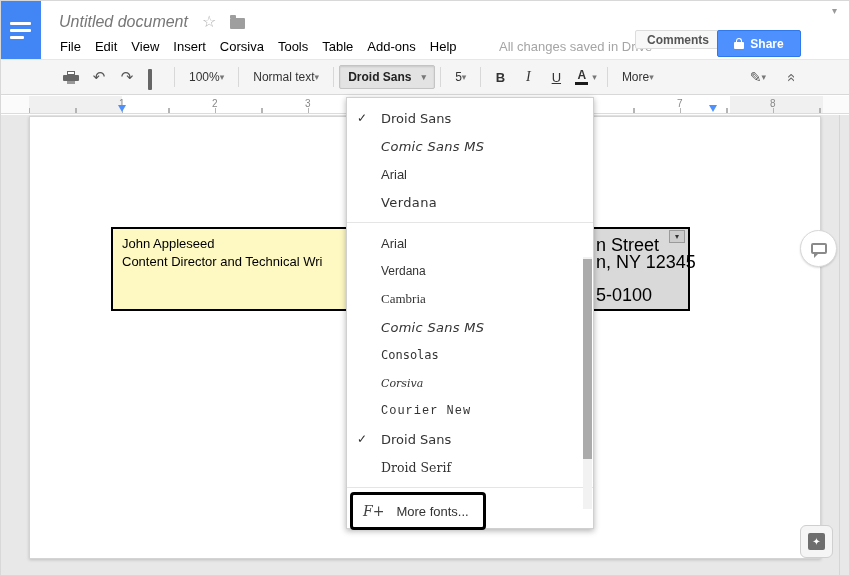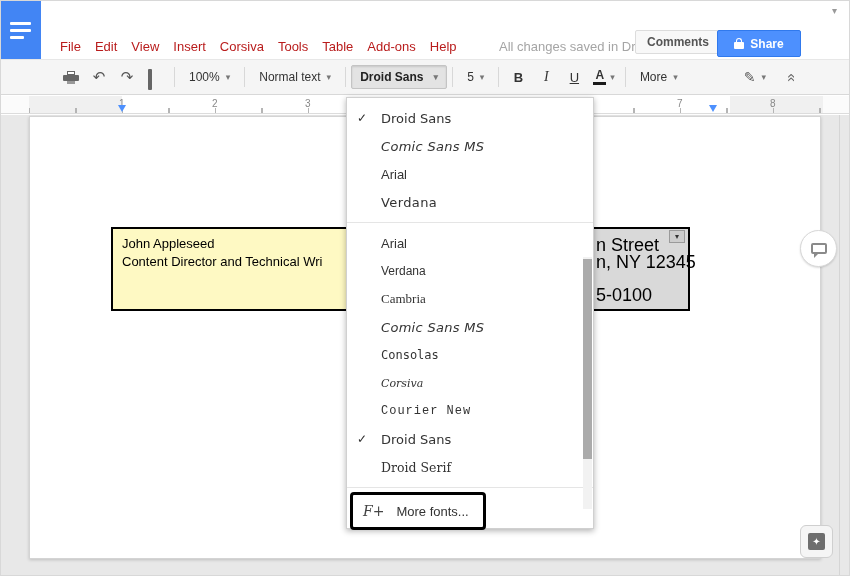--- a/index.html
+++ b/index.html
@@ -11,35 +11,35 @@
   .docs-icon .bar { width:21px; height:3px; background:#fff; border-radius:1px; }
   .docs-icon .bar.short { width:14px; }
 
   .title-row { position:absolute; left:58px; top:8px; height:26px; display:flex; align-items:center; gap:14px; }
   .doc-title { font-style:italic; color:#777; font-size:16px; }
   .star-icon { color:#b0b0b0; font-size:16px; line-height:1; }
   .folder-icon { position:relative; width:15px; height:11px; background:#9e9e9e; border-radius:1px; margin-top:2px; }
   .folder-icon::before { content:''; position:absolute; top:-3px; left:0; width:6px; height:3px; background:#9e9e9e; border-radius:1px 1px 0 0; }
   .corner-caret { position:absolute; right:12px; top:4px; color:#999; font-size:10px; }
 
-  .menubar { position:absolute; left:52px; top:35px; display:flex; align-items:center; font-size:13px; color:#b91c1c; }
+  .menubar { position:absolute; left:52px; top:35px; display:flex; align-items:center; font-size:13px; color:#000000; }
   .menu-item { padding:3px 7px; cursor:default; }
   .status-text { margin-left:14px; color:#a5a5a5; font-size:13px; }
 
-  .comments-btn { position:absolute; right:128px; top:29px; height:24px; padding:0 11px; background:#f8f8f8; border:1px solid #dcdcdc; border-radius:2px; font-size:12px; font-weight:bold; color:#555; display:flex; align-items:center; }
+  .comments-btn { position:absolute; right:128px; top:29px; height:19px; padding:0 11px; background:#f8f8f8; border:1px solid #dcdcdc; border-radius:2px; font-size:12px; font-weight:bold; color:#555; display:flex; align-items:center; }
   .share-btn { position:absolute; right:48px; top:29px; width:84px; height:27px; background:#4d90fe; border:1px solid #3079ed; border-radius:2px; color:#fff; font-size:12px; font-weight:bold; display:flex; align-items:center; justify-content:center; gap:6px; }
   .lock-icon { position:relative; width:10px; height:11px; }
   .lock-shackle { position:absolute; left:2px; top:0; width:6px; height:6px; border:1.5px solid #fff; border-bottom:none; border-radius:3px 3px 0 0; }
   .lock-body { position:absolute; left:0; top:4px; width:10px; height:7px; background:#fff; border-radius:1px; }
 
   
   .toolbar { position:absolute; left:0; right:0; top:58px; height:36px; background:#f5f5f5; border-top:1px solid #e7e7e7; border-bottom:1px solid #d8d8d8; display:flex; align-items:center; padding-left:56px; }
   .tb-btn { height:24px; min-width:26px; display:flex; align-items:center; justify-content:center; border-radius:2px; color:#555; font-size:15px; margin:0 1px; }
   .sep { width:1px; height:20px; background:#d8d8d8; margin:0 5px; }
-  .dd { height:24px; display:flex; align-items:center; gap:6px; padding:0 8px; font-size:12px; color:#333; border-radius:2px; border:1px solid transparent; }
+  .dd { height:24px; display:flex; align-items:center; padding:0 8px; font-size:12px; color:#333; border-radius:2px; border:1px solid transparent; }
   .dd .caret, .caret { font-size:9px; color:#777; }
   .dd.active { background:#e3e3e3; border:1px solid #c4c4c4; box-shadow:inset 0 1px 2px rgba(0,0,0,.12); }
   .dd.font-dd { width:96px; justify-content:space-between; font-weight:bold; color:#222; }
   .bold-b { font-weight:bold; font-size:13px; color:#333; }
   .italic-i { font-style:italic; font-family:"Liberation Serif",serif; font-size:14px; color:#333; }
   .underline-u { text-decoration:underline; font-size:13px; color:#333; }
   .a-btn { display:flex; align-items:center; gap:4px; height:24px; padding:0 5px; }
   .a-stack { display:flex; flex-direction:column; align-items:center; }
   .a-letter { font-size:12px; font-weight:bold; color:#333; line-height:11px; }
   .a-bar { width:13px; height:3px; background:#1a1a1a; margin-top:1px; }
@@ -113,20 +113,25 @@
 <body>
 
 <div class="screen">
 
   <div class="docs-icon">
     <div class="bar"></div>
     <div class="bar"></div>
     <div class="bar short"></div>
   </div>
 
+  <div class="title-row">
+    <span class="doc-title">Untitled document</span>
+    <span class="star-icon">☆</span>
+    <span class="folder-icon"></span>
+  </div>
   <span class="corner-caret">▾</span>
 
   <div class="menubar">
       <span class="menu-item">File</span>
       <span class="menu-item">Edit</span>
       <span class="menu-item">View</span>
       <span class="menu-item">Insert</span>
       <span class="menu-item">Corsiva</span>
       <span class="menu-item">Tools</span>
       <span class="menu-item">Table</span>

